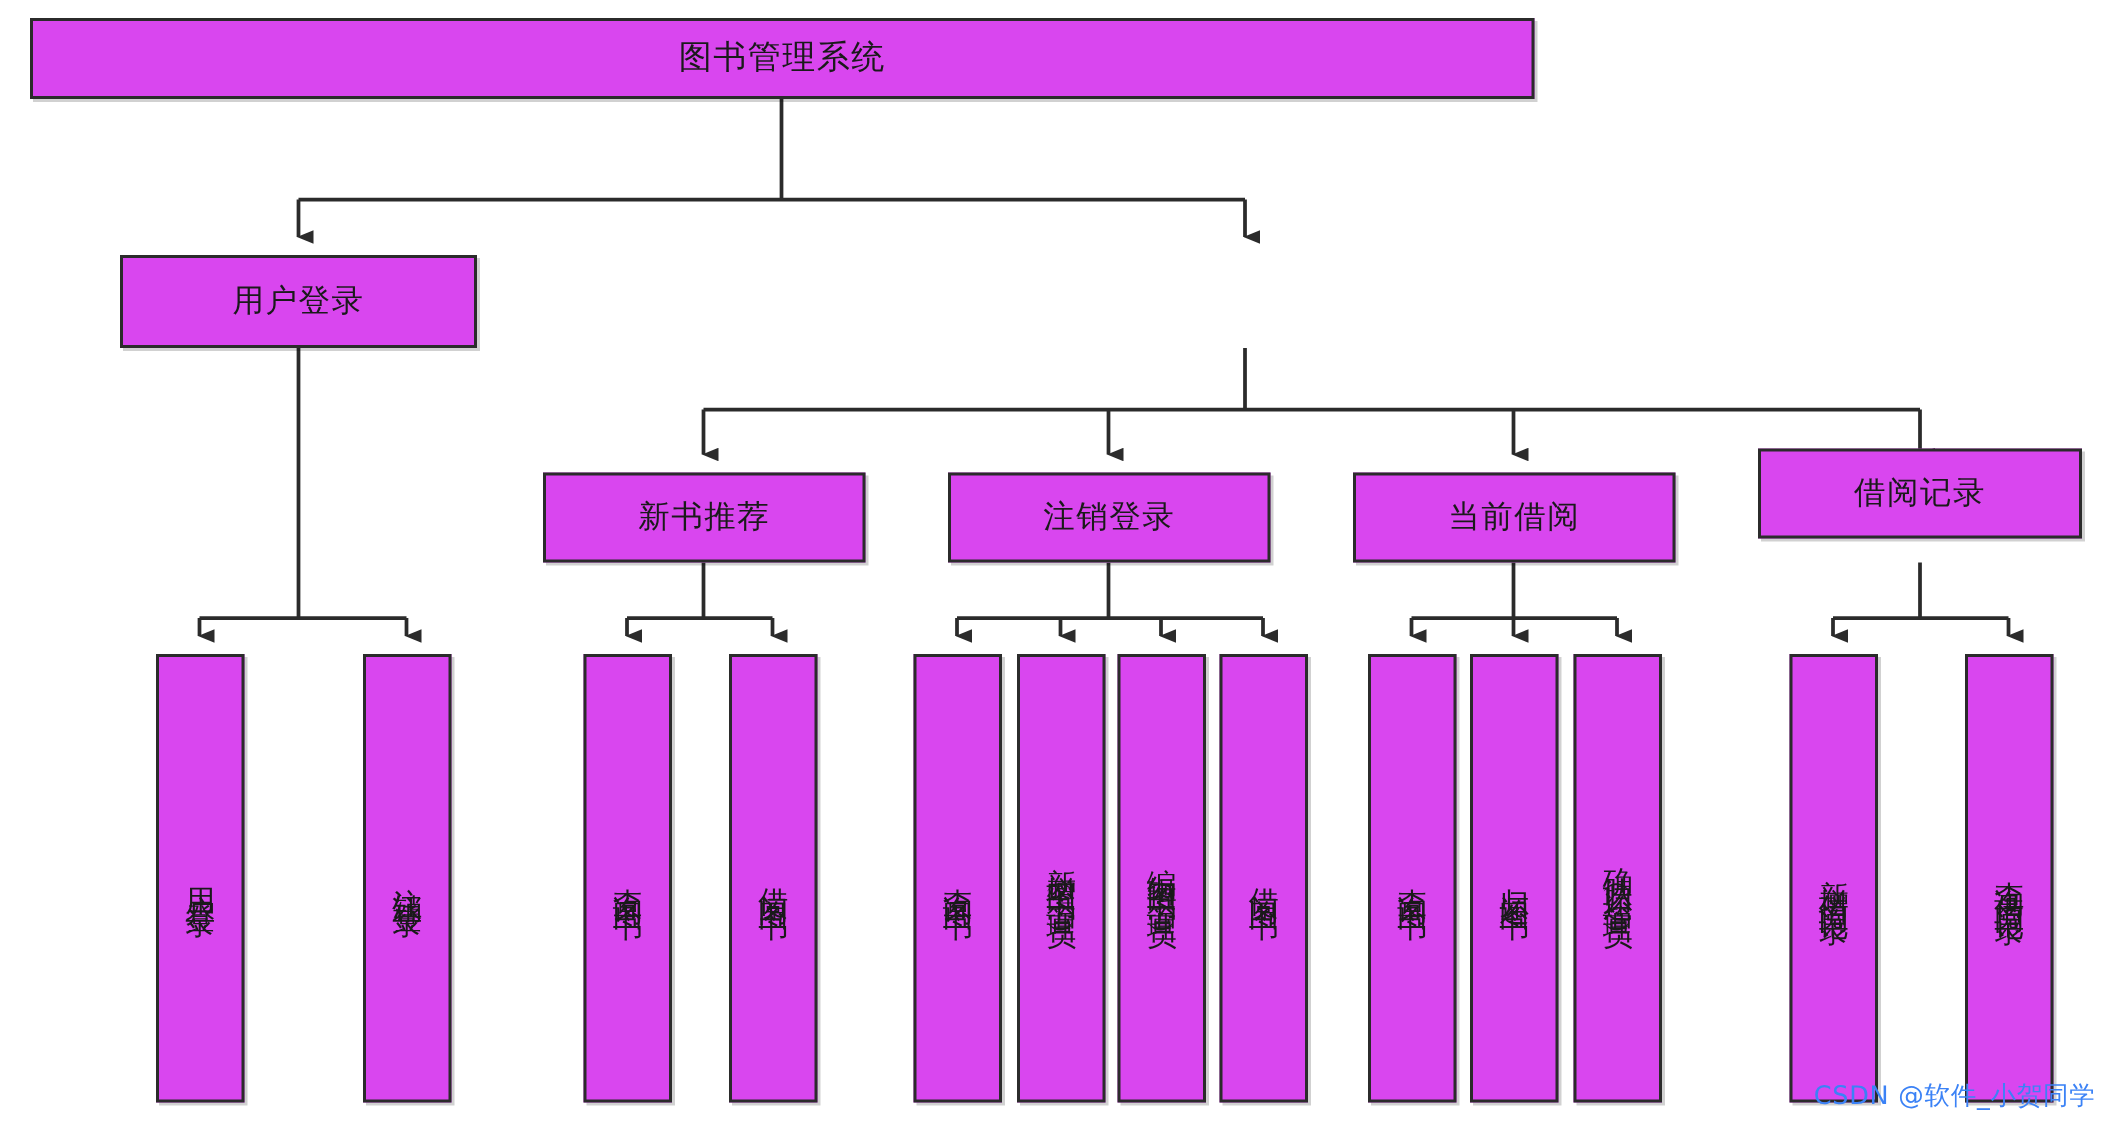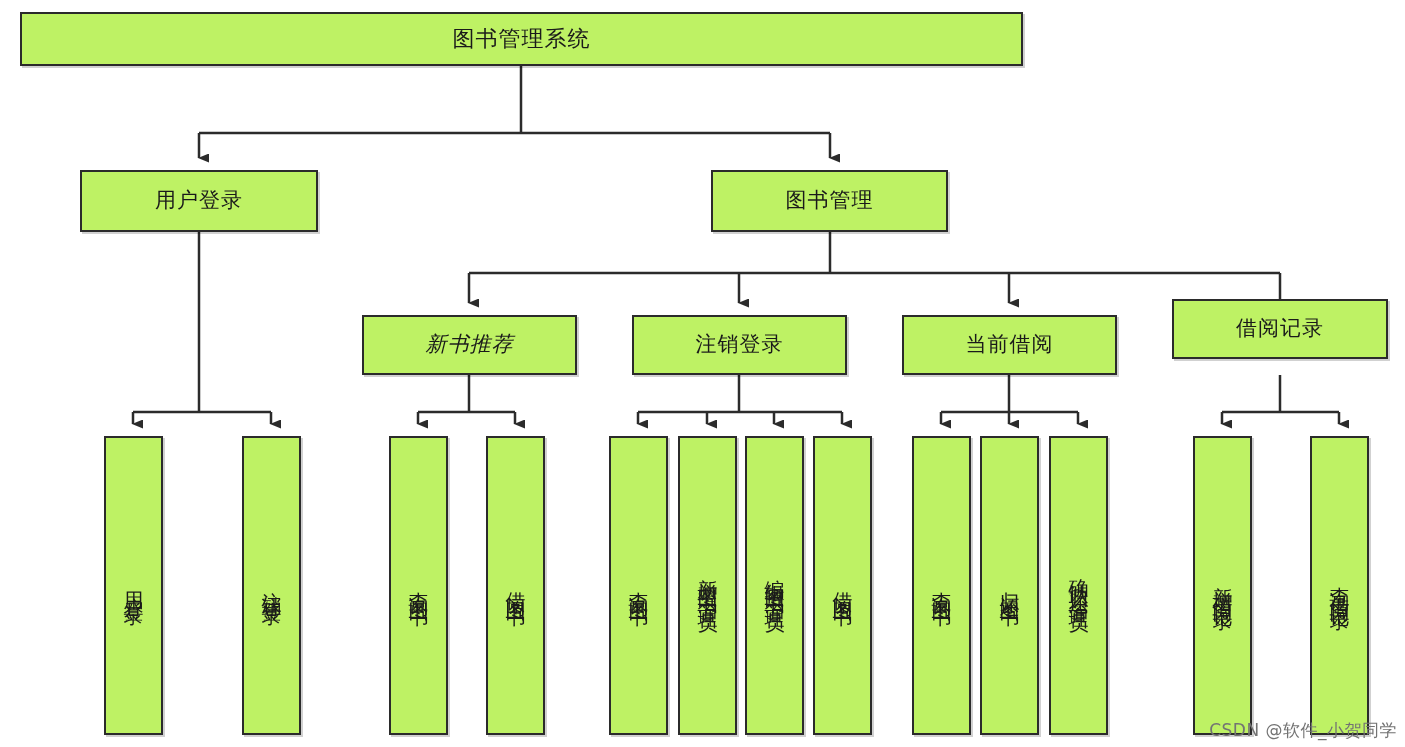--- a/index.html
+++ b/index.html
@@ -23,21 +23,21 @@
     position: absolute;
     left: 0;
     top: 0;
     width: 1405px;
     height: 747px;
     pointer-events: none;
   }
   .node {
     position: absolute;
     box-sizing: border-box;
-    background: #bef264;
+    background: #d946ef;
     border: 2px solid #2b2b2b;
     box-shadow: 2px 2px 0 rgba(0,0,0,0.18);
     display: flex;
     align-items: center;
     justify-content: center;
     color: #1a1a1a;
   }
   .node.horiz {
     font-size: 21px;
     letter-spacing: 1px;
@@ -59,21 +59,21 @@
     line-height: 1.05;
     white-space: nowrap;
     text-align: center;
     color: #1a1a1a;
   }
   .watermark {
     position: absolute;
     right: 8px;
     bottom: 5px;
     font-size: 17px;
-    color: #737373;
+    color: #3b82f6;
     letter-spacing: 0.5px;
     white-space: nowrap;
     pointer-events: none;
   }
 </style>
 </head>
 <body>
 
 <div id="canvas">
 
@@ -127,25 +127,22 @@
     </g>
   </svg>
 
   <div class="node horiz root" style="left:20px; top:12px; width:1003px; height:54px;">
     <span>图书管理系统</span>
   </div>
 
   <div class="node horiz" style="left:80px; top:170px; width:238px; height:62px;">
     <span>用户登录</span>
   </div>
-  <div class="node horiz" style="left:711px; top:170px; width:237px; height:62px;">
-    <span>图书管理</span>
-  </div>
 
-  <div class="node horiz" style="left:362px; top:315px; width:215px; height:60px;font-style:italic;">
+  <div class="node horiz" style="left:362px; top:315px; width:215px; height:60px;">
     <span>新书推荐</span>
   </div>
   <div class="node horiz" style="left:632px; top:315px; width:215px; height:60px;">
     <span>注销登录</span>
   </div>
   <div class="node horiz" style="left:902px; top:315px; width:215px; height:60px;">
     <span>当前借阅</span>
   </div>
   <div class="node horiz" style="left:1172px; top:299px; width:216px; height:60px;">
     <span>借阅记录</span>

